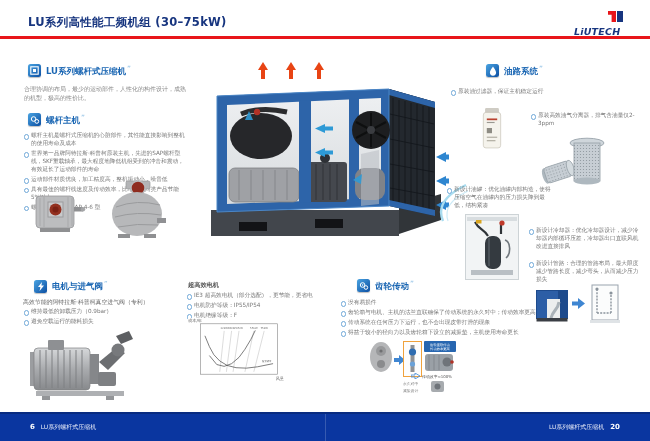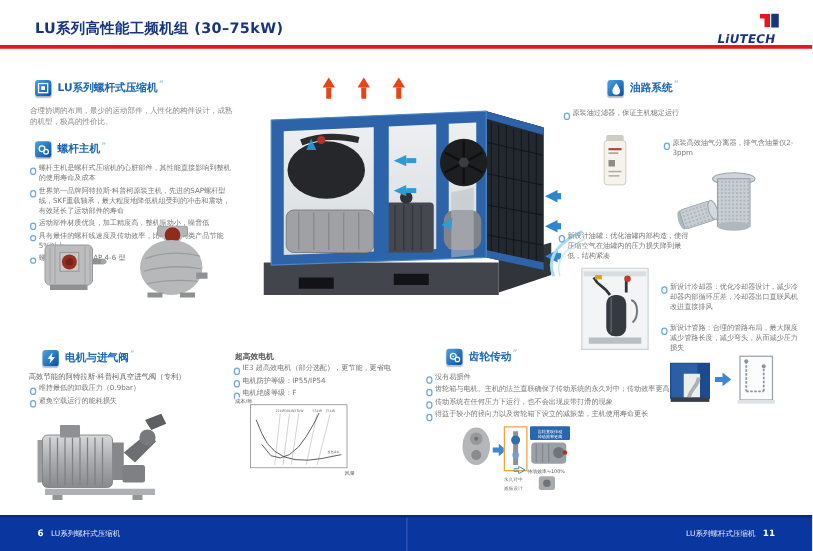--- a/index.html
+++ b/index.html
@@ -458,17 +458,17 @@
   </svg>
 
   <div class="abs footer">
     <div class="gutter"></div>
     <div class="foot-text" style="left:26px;">
       <span class="foot-page">6</span>
       <span>LU系列螺杆式压缩机</span>
     </div>
     <div class="foot-text" style="right:26px;">
       <span>LU系列螺杆式压缩机</span>
-      <span class="foot-page">11</span>
+      <span class="foot-page">20</span>
     </div>
   </div>
 
 </div>
 
 </body></html>

